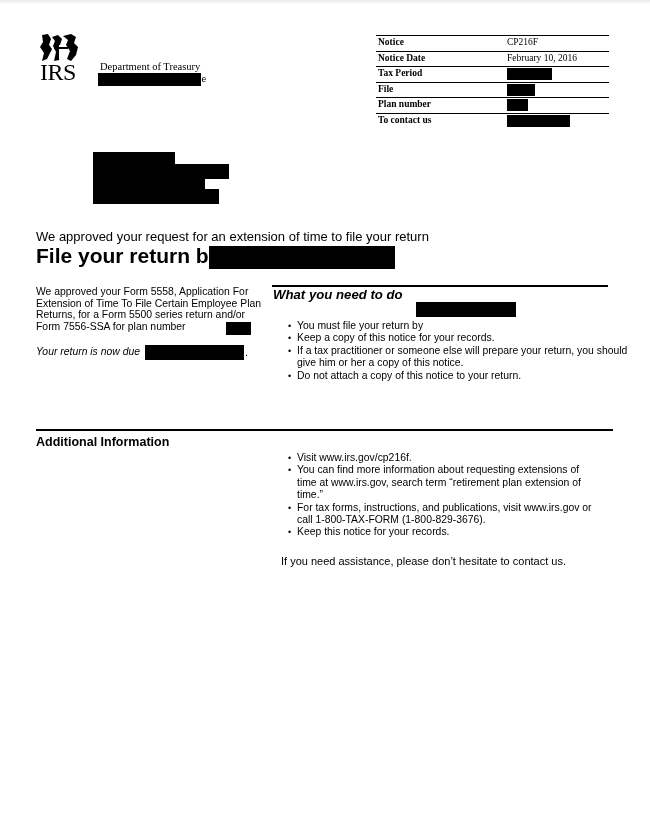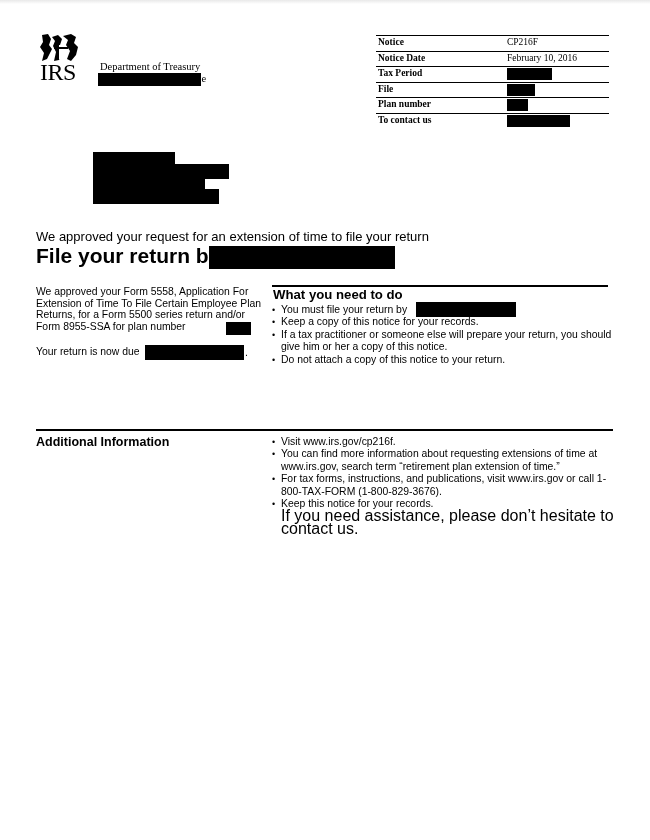--- a/index.html
+++ b/index.html
@@ -17,32 +17,32 @@
   .ntable { left:376px; top:35px; width:233px;text-align:right; }
   .nrow { position:relative; height:14.5px; border-top:1.2px solid #000; font-family:"Liberation Serif", serif; font-size:9.5px; line-height:13px; }
   .nrow .lbl { position:absolute; left:2px; top:0; font-weight:bold; }
   .nrow .val { position:absolute; left:131px; top:0; }
   .nrow .rbox { position:absolute; left:131px; top:1px; height:12px; background:#000; }
 
   .heading-sub { left:36px; top:229px; font-size:13px; line-height:15px; }
   .heading-main { left:36px; top:244px; font-size:21px; line-height:24px; font-weight:bold; }
 
   .left-para { left:36px; top:286px; width:235px; font-size:10.4px; line-height:11.7px; }
-  .left-due { left:36px; top:346px; font-size:10.4px; line-height:12px; }
+  .left-due { left:36px; top:346px; font-size:10.4px; line-height:12px;font-style:italic; }
 
   .rule { position:absolute; background:#000; }
 
-  .wyn-title { left:273px; top:288px; font-size:13.2px; font-weight:bold; line-height:14px; }
-  ul.blist { list-style:none; margin:0; padding:0; }
+  .wyn-title { left:273px; top:288px; font-size:13.2px; font-weight:bold; line-height:14px;font-style:italic; }
+  ul.blist { list-style:none; margin:16px; padding:0; }
   ul.blist li { position:relative; padding-left:9px; font-size:10.4px; line-height:12.4px; }
   ul.blist li::before { content:"\2022"; position:absolute; left:0; top:0; font-size:9px; }
   .wyn-list { left:272px; top:304px; width:340px; }
   .addl-title { left:36px; top:435px; font-size:12.5px; font-weight:bold; line-height:14px; }
   .addl-list { left:272px; top:436px; width:345px; }
-  .addl-extra { padding-left:9px; font-size:16px; line-height:12.4px; }
+  .addl-extra { padding-left:9px; font-size:11px; line-height:12.4px; }
 </style>
 </head>
 <body>
 
 <div class="topshade"></div>
 
 <div class="abs logo">
   <svg width="46" height="30" viewBox="0 0 46 30">
     <path d="M4 2 L10 1 L13 6 L11 12 L14 16 L9 26 L4 28 L6 20 L2 14 L5 9 Z" fill="#000"></path>
     <path d="M14 4 L20 2 L24 6 L22 12 L25 18 L21 27 L16 28 L18 19 L15 13 L17 8 Z" fill="#000"></path>
@@ -89,21 +89,21 @@
 <div class="redact" style="left:93px;top:152px;width:82px;height:12px;"></div>
 <div class="redact" style="left:93px;top:164px;width:136px;height:15px;"></div>
 <div class="redact" style="left:93px;top:179px;width:112px;height:10px;"></div>
 <div class="redact" style="left:93px;top:189px;width:126px;height:15px;"></div>
 
 <div class="abs heading-sub">We approved your request for an extension of time to file your return</div>
 <div class="abs heading-main">File your return by</div>
 <div class="redact" style="left:209px;top:246px;width:186px;height:23px;"></div>
 
 <div class="abs left-para">
-  <span>We approved your Form 5558, Application For Extension of Time To File Certain Employee Plan Returns, for a Form 5500 series return and/or Form 8955-SSA for plan number</span>
+  <span>We approved your Form 5558, Application For Extension of Time To File Certain Employee Plan Returns, for a Form 5500 series return and/or Form 7556-SSA for plan number</span>
 </div>
 <div class="redact" style="left:226px;top:322px;width:25px;height:13px;"></div>
 <div class="abs left-due">
   <span>Your return is now due</span>
 </div>
 <div class="redact" style="left:145px;top:345px;width:99px;height:15px;"></div>
 <div class="abs" style="left:245px;top:347px;font-size:10.4px;">.</div>
 
 <div class="rule" style="left:272px;top:285px;width:336px;height:1.6px;"></div>
 <div class="abs wyn-title">What you need to do</div>

